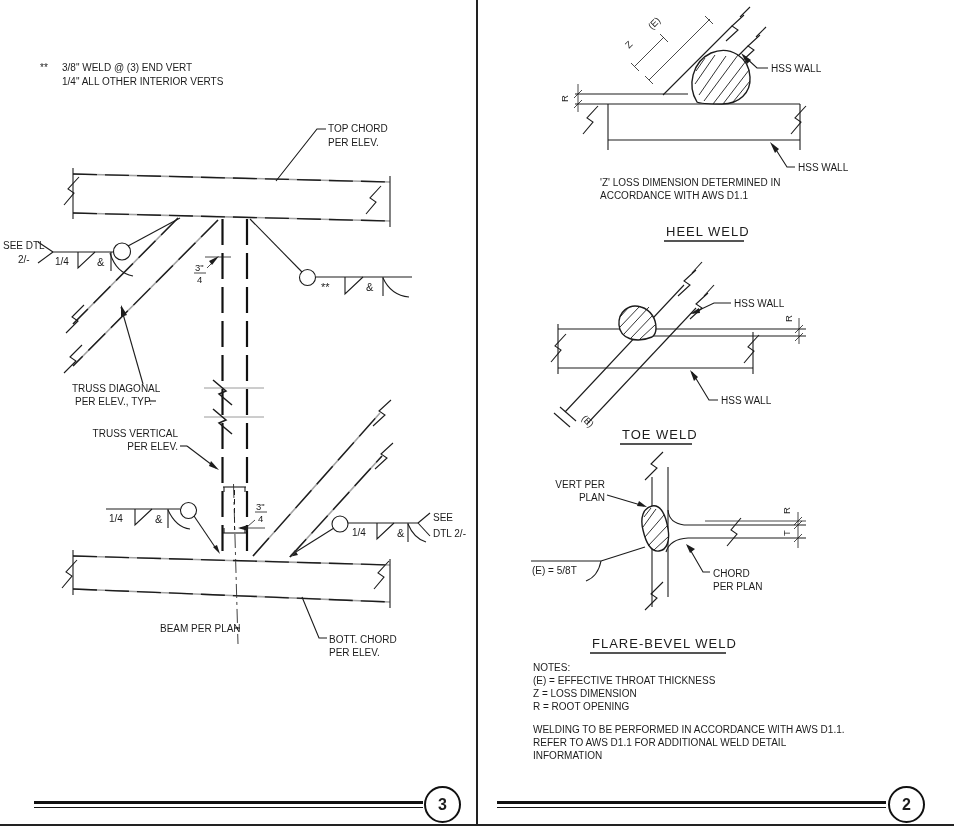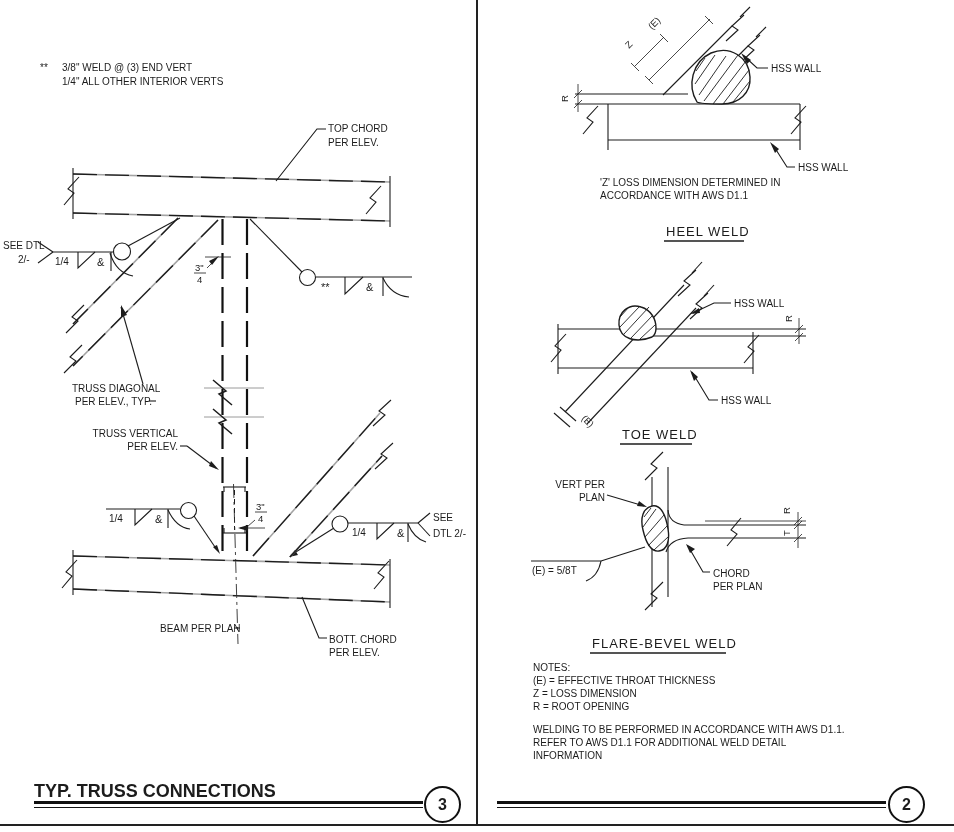--- a/index.html
+++ b/index.html
@@ -345,21 +345,20 @@
     <text x="533" y="671">NOTES:</text>
     <text x="533" y="684">(E) = EFFECTIVE THROAT THICKNESS</text>
     <text x="533" y="697">Z = LOSS DIMENSION</text>
     <text x="533" y="710">R = ROOT OPENING</text>
     <text x="533" y="733">WELDING TO BE PERFORMED IN ACCORDANCE WITH AWS D1.1.</text>
     <text x="533" y="746">REFER TO AWS D1.1 FOR ADDITIONAL WELD DETAIL</text>
     <text x="533" y="759">INFORMATION</text>
   </g>
 </svg>
 
-<div class="tb-title" style="left:34px;top:781px;">TYP. TRUSS CONNECTIONS</div>
 <div class="tb-thick" style="left:34px;top:801px;width:389px;"></div>
 <div class="tb-thin" style="left:34px;top:806.5px;width:389px;"></div>
 <div class="bubble" style="left:424px;top:786px;">
       <span>3</span>
     </div>
 <div class="tb-scale" style="left:34px;top:811px;">N.T.S.</div>
 
 <div class="tb-thick" style="left:497px;top:801px;width:389px;"></div>
 <div class="tb-thin" style="left:497px;top:806.5px;width:389px;"></div>
 <div class="bubble" style="left:888px;top:786px;">

